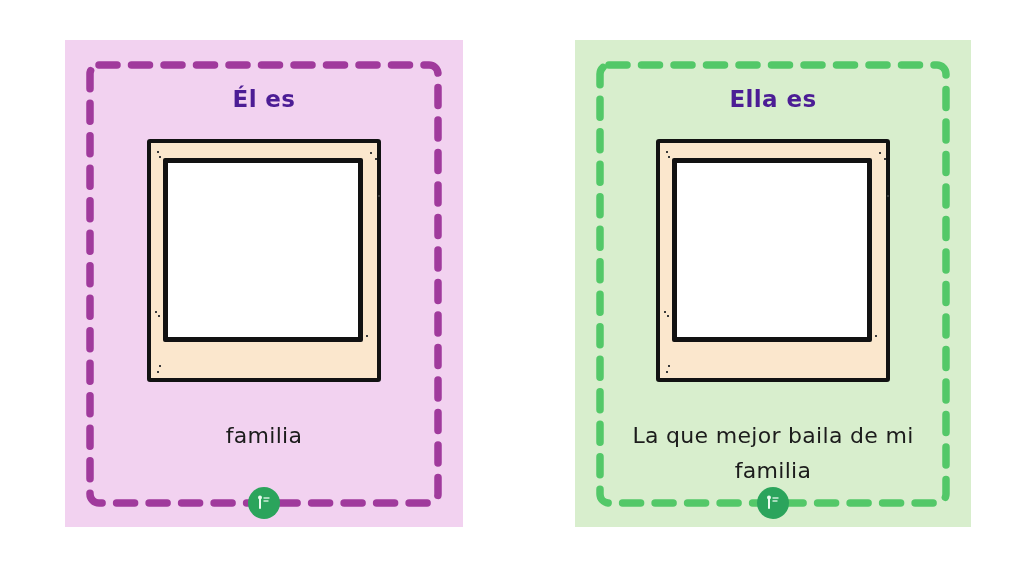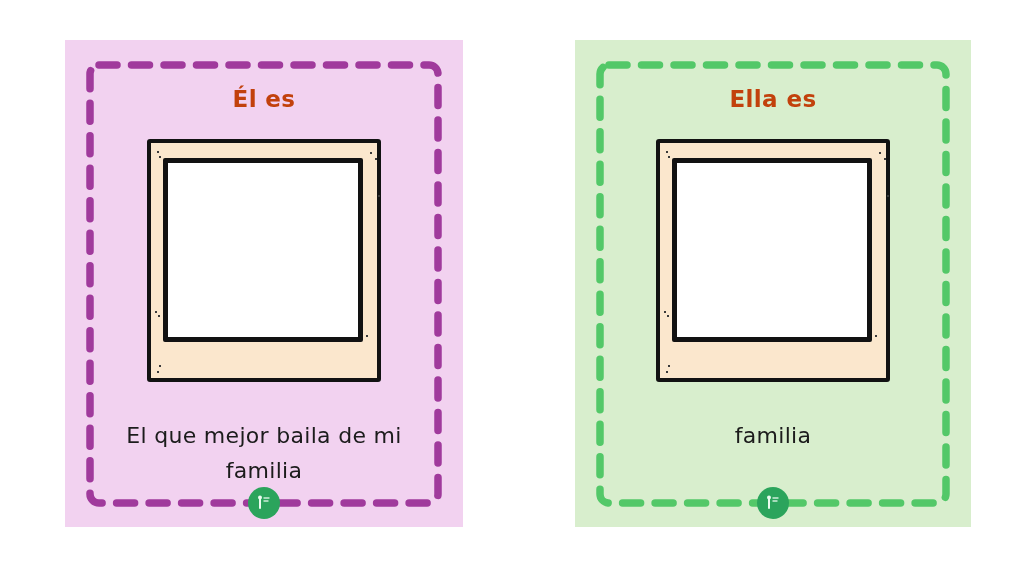--- a/index.html
+++ b/index.html
@@ -31,21 +31,21 @@
 
   .card-title {
     position: absolute;
     top: 46px;
     left: 0; right: 0;
     margin: 0;
     text-align: center;
     font-size: 23px;
     font-weight: 600;
     letter-spacing: 0.4px;
-    color: #c2410c;
+    color: #4c1d95;
   }
 
   .polaroid {
     position: absolute;
     top: 99px;
     left: 50%;
     transform: translateX(-50%);
     width: 234px;
     height: 243px;
     border: 4px solid #121212;
@@ -119,21 +119,20 @@
     </svg>
 
     <h2 class="card-title">Él es</h2>
 
     <div class="polaroid" style="background-color: rgb(251, 231, 205); border-color: rgb(18, 18, 18);">
       <div class="specks"></div>
       <div class="photo" style="background-color: rgb(255, 255, 255); border-color: rgb(18, 18, 18);"></div>
     </div>
 
     <div class="caption">
-      <div>El que mejor baila de mi</div>
       <div>familia</div>
     </div>
 
     <div class="logo" style="background-color: rgb(43, 164, 92);">
       <svg width="18" height="18" viewBox="0 0 18 18">
         <path d="M5 4 v10" stroke="#eafbef" stroke-width="2" stroke-linecap="round" fill="none"></path>
         <circle cx="5" cy="3.5" r="2" fill="#eafbef"></circle>
         <path d="M9 4 h5 M9 7 h4" stroke="#eafbef" stroke-width="1.4" stroke-linecap="round" opacity="0.85"></path>
       </svg>
     </div>
@@ -145,20 +144,21 @@
     </svg>
 
     <h2 class="card-title">Ella es</h2>
 
     <div class="polaroid" style="background-color: rgb(251, 231, 205); border-color: rgb(18, 18, 18);">
       <div class="specks"></div>
       <div class="photo" style="background-color: rgb(255, 255, 255); border-color: rgb(18, 18, 18);"></div>
     </div>
 
     <div class="caption">
+      <div>La que mejor baila de mi</div>
       <div>familia</div>
     </div>
 
     <div class="logo" style="background-color: rgb(43, 164, 92);">
       <svg width="18" height="18" viewBox="0 0 18 18">
         <path d="M5 4 v10" stroke="#eafbef" stroke-width="2" stroke-linecap="round" fill="none"></path>
         <circle cx="5" cy="3.5" r="2" fill="#eafbef"></circle>
         <path d="M9 4 h5 M9 7 h4" stroke="#eafbef" stroke-width="1.4" stroke-linecap="round" opacity="0.85"></path>
       </svg>
     </div>

